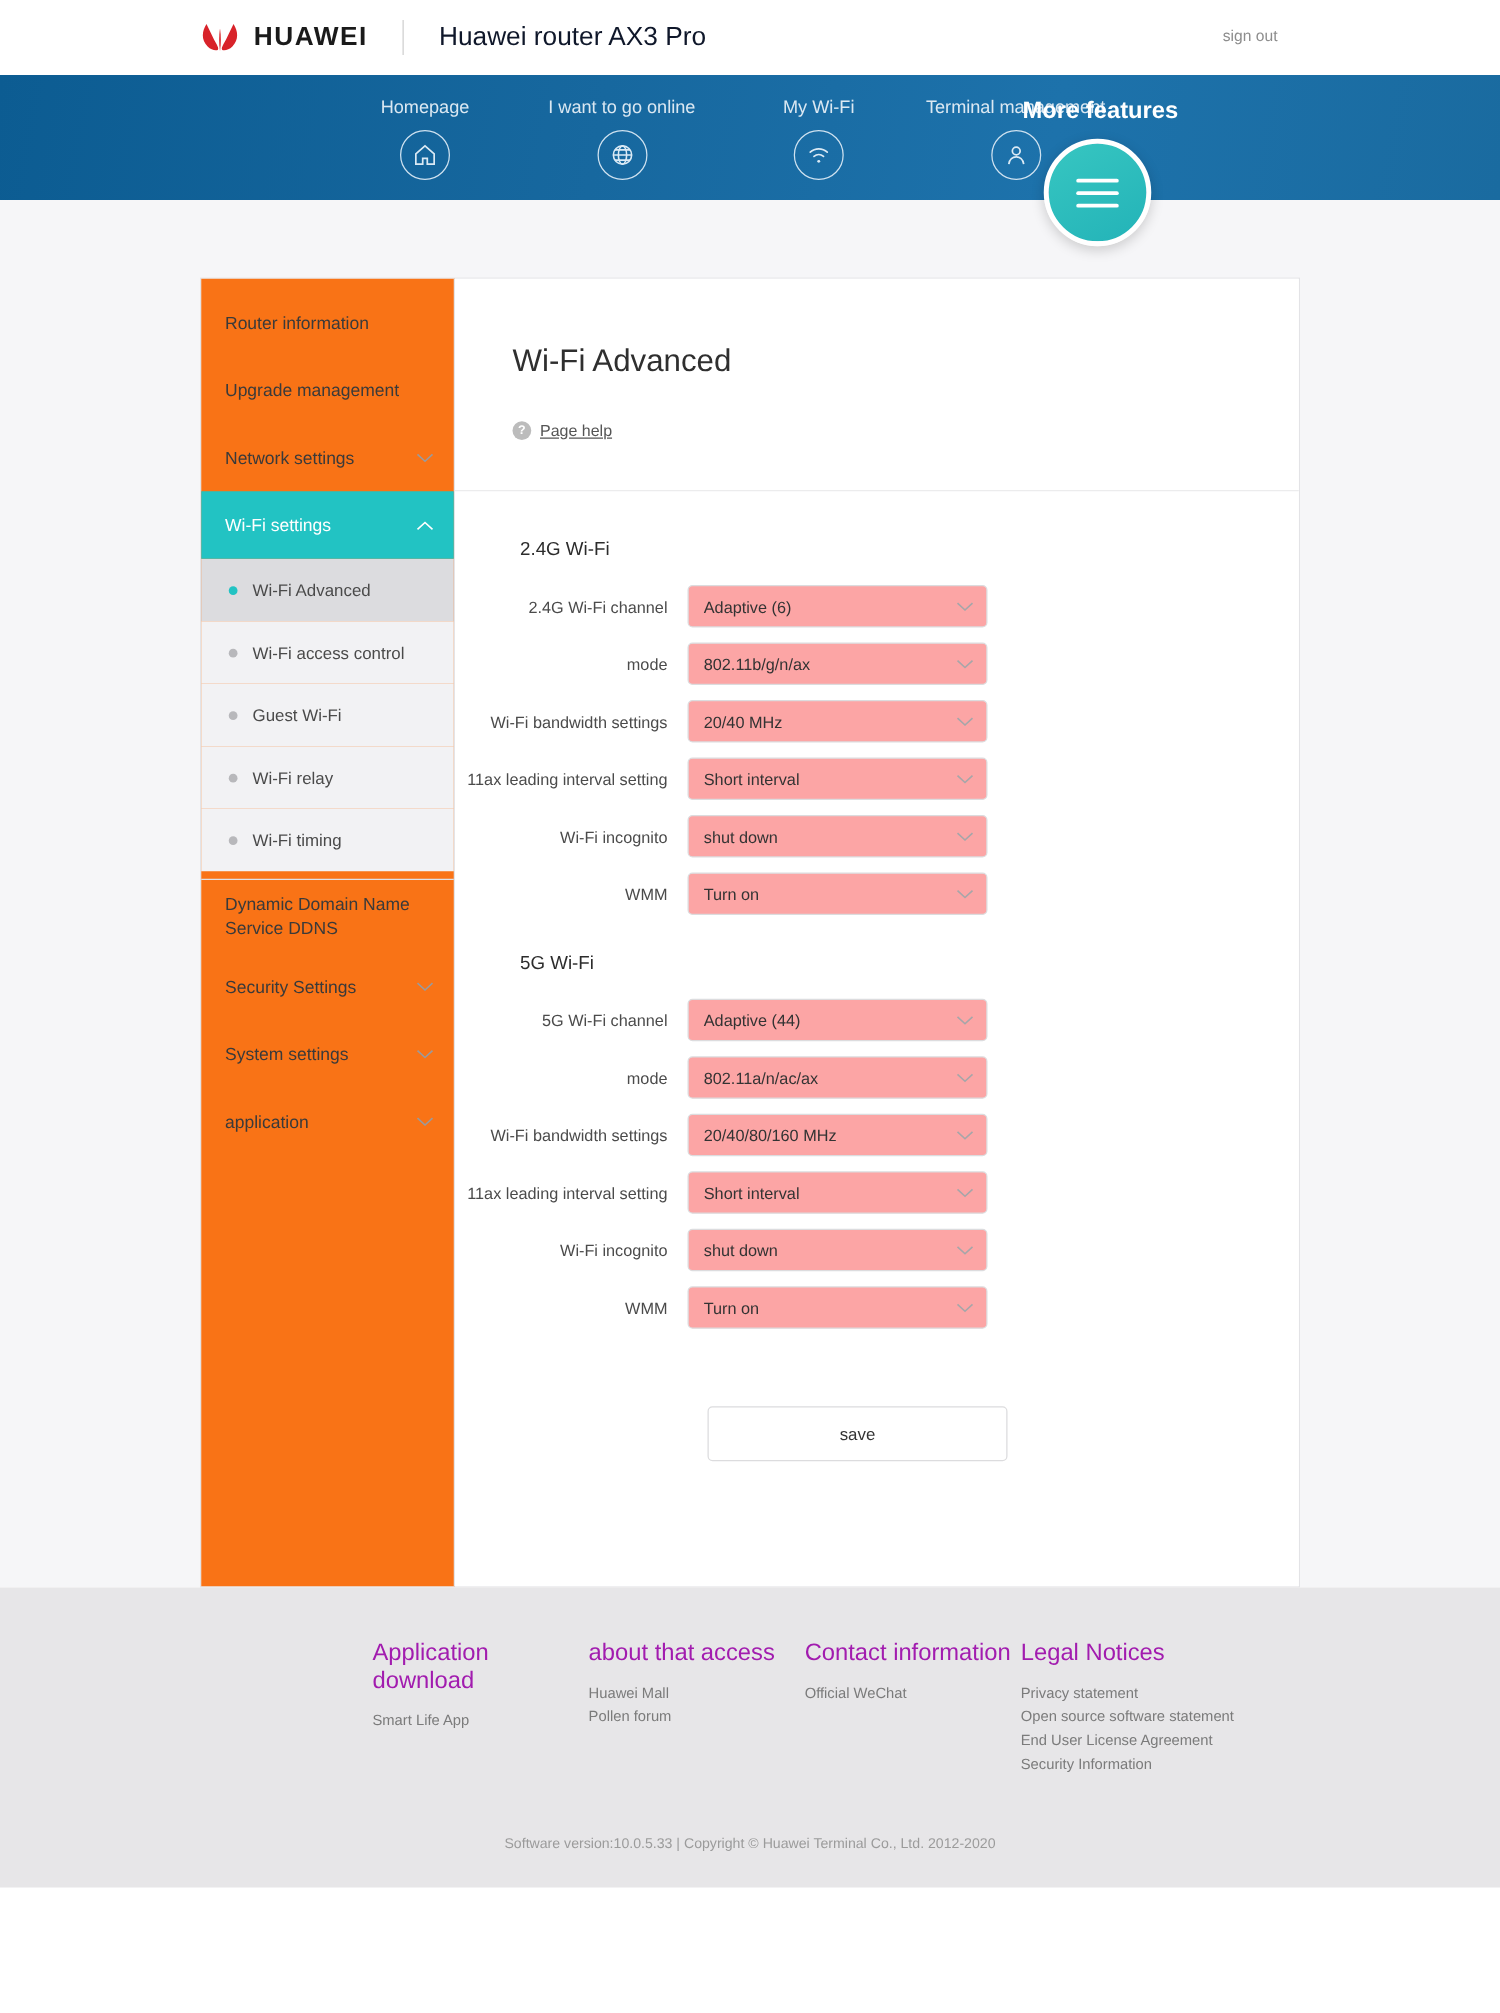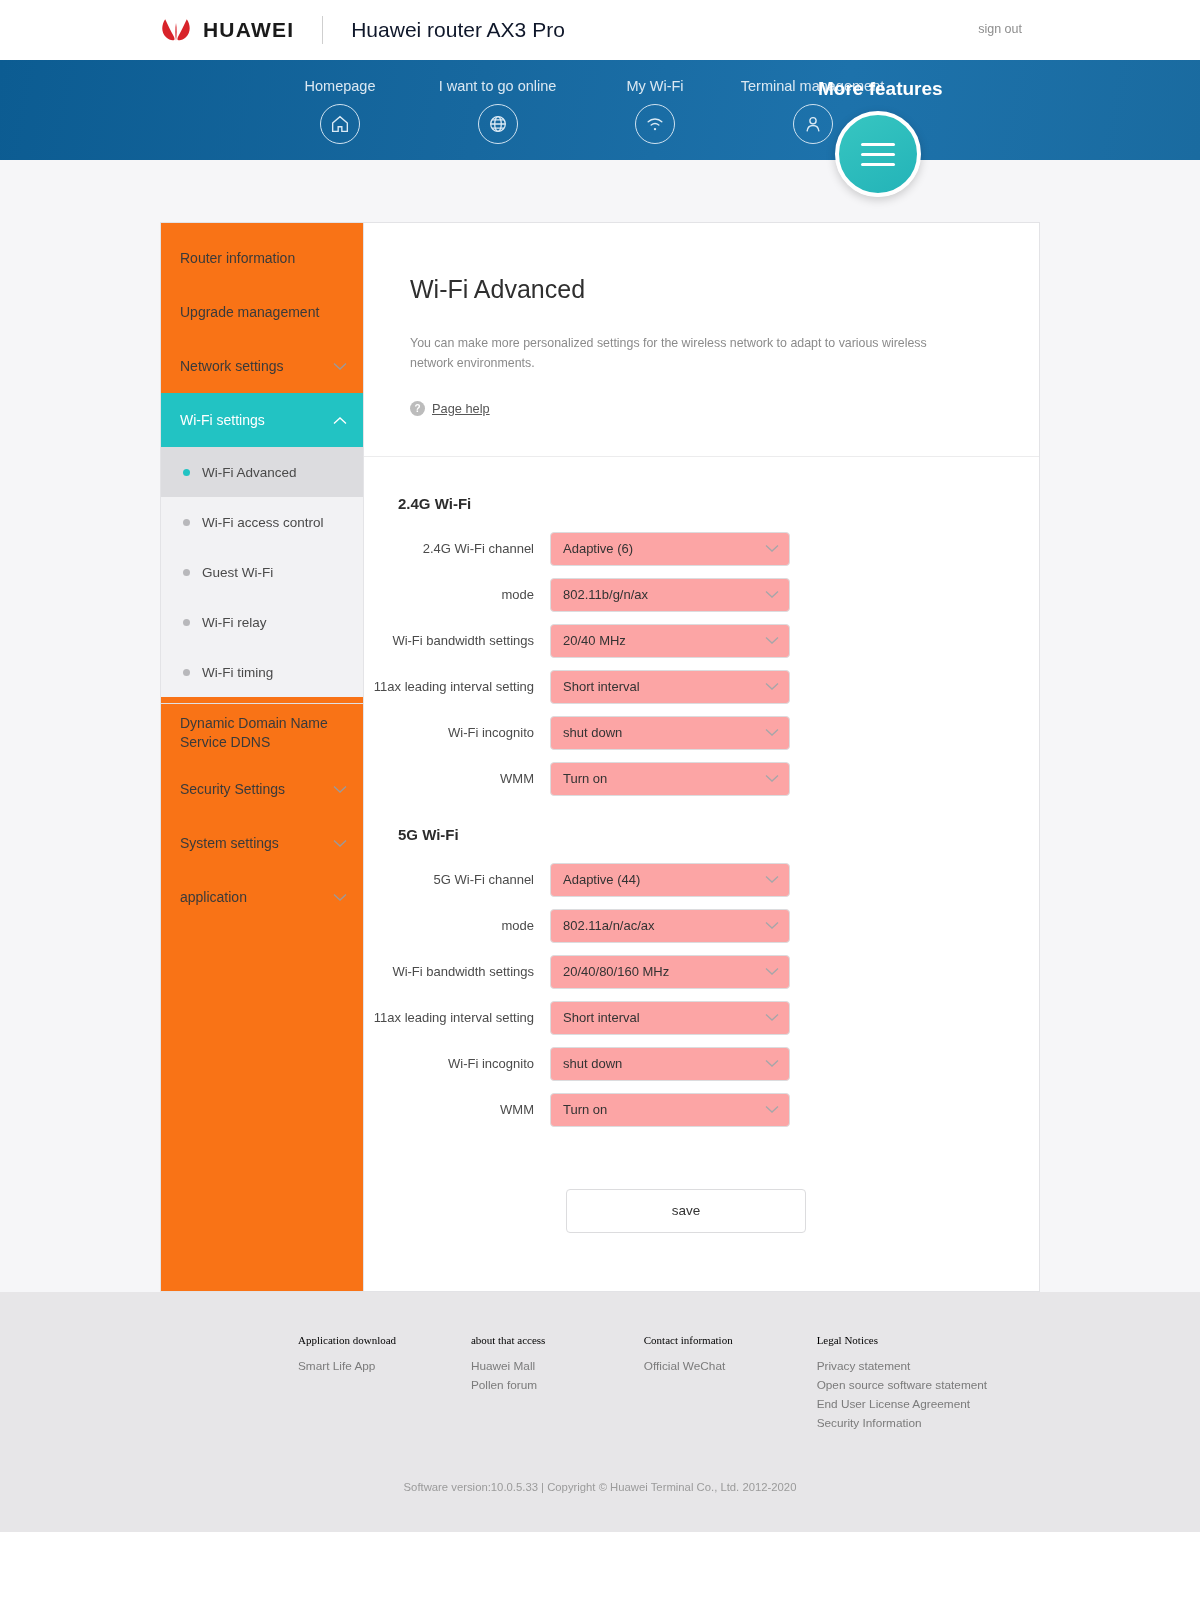--- a/index.html
+++ b/index.html
@@ -195,23 +195,23 @@
     width: 15px; height: 15px; border-radius: 50%;
     background: #bcbcbc; color: #fff; font-size: 10px;
     display: flex; align-items: center; justify-content: center;
     font-weight: bold;
   }
   .page-help .txt { text-decoration: underline; }
 
   .form-area { padding: 38px 0 0 0; }
   .sec-title {
     font-size: 15px;
-    font-weight: bold;
+    font-weight: normal;
     color: #2c2c2c;
-    margin: 0 0 20px 34px;
+    margin: 0 0 20px 52px;
   }
   .sec-title.second { margin-top: 30px; }
   .field-row {
     display: flex;
     align-items: center;
     margin-bottom: 12px;
   }
   .field-label {
     width: 186px;
     text-align: right;
@@ -261,25 +261,24 @@
   }
   .footer-cols {
     width: 880px;
     margin: 0 auto;
     display: flex;
     padding-left: 138px;
   }
   .fcol { width: 178px; }
   .fcol.legal { width: 230px; }
   .fcol h4 {
-    font-size: 11px;
+    font-size: 19px;
     font-weight: 400;
-    color: #000000;
+    color: #a21caf;
     margin-bottom: 11px;
-    font-family: Liberation Serif, serif;
   }
   .fcol a {
     display: block;
     font-size: 11.8px;
     color: #7b7b7b;
     text-decoration: none;
     line-height: 1.62;
     cursor: pointer;
   }
   .copyright {
@@ -448,21 +447,20 @@
               <path d="M1 1.5 L7 7 L13 1.5"></path>
             </svg>
         </span>
       </div>
     </div>
 
     <div class="content">
 
       <div class="content-head">
         <div class="content-title">Wi-Fi Advanced</div>
-        <div class="content-desc">You can make more personalized settings for the wireless network to adapt to various wireless network environments.</div>
         <div class="page-help">
           <span class="help-icon">?</span>
           <span class="txt">Page help</span>
         </div>
       </div>
 
       <div class="form-area">
 
         <div class="sec-title">2.4G Wi-Fi</div>
 

